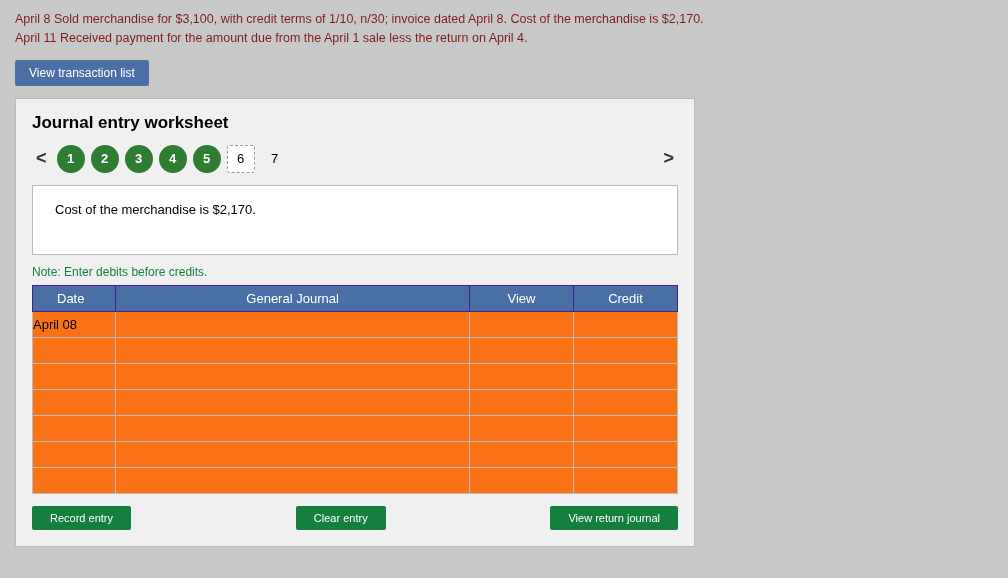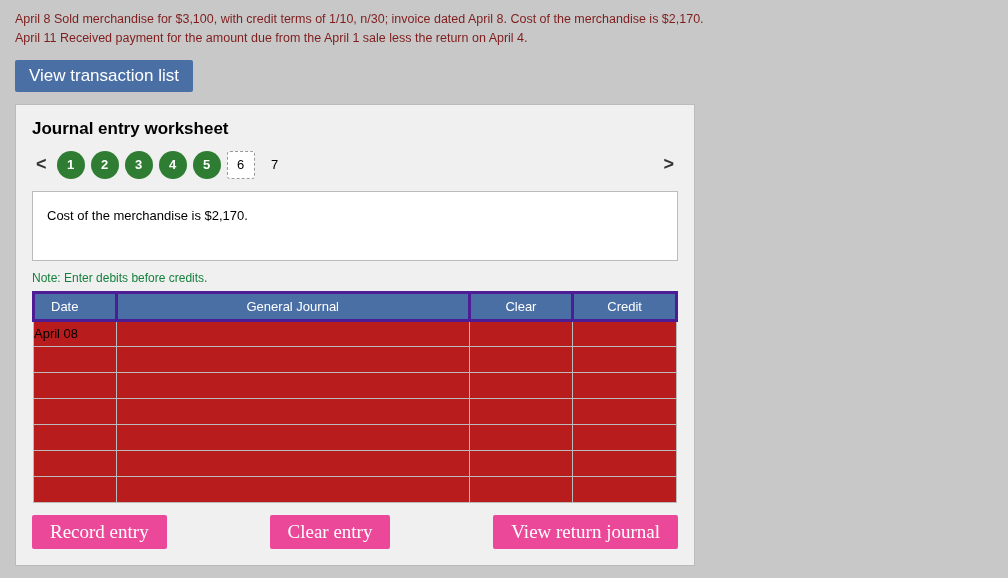--- a/index.html
+++ b/index.html
@@ -16,21 +16,21 @@
       font-size: 12.5px;
       line-height: 1.5;
       margin-bottom: 12px;
       color: #7f1d1d;
     }
     .view-transaction-btn {
       background: #4a6fa5;
       color: #fff;
       border: none;
       padding: 6px 14px;
-      font-size: 17px;
+      font-size: 12px;
       cursor: pointer;
       margin-bottom: 12px;
       border-radius: 2px;
     }
     .worksheet-container {
       background: #f0f0f0;
       border: 1px solid #bbb;
       padding: 14px 16px 16px 16px;
       width: 680px;
     }
@@ -81,48 +81,48 @@
       display: flex;
       align-items: center;
       justify-content: center;
       font-size: 13px;
       color: #000;
       cursor: pointer;
     }
     .desc-box {
       background: #fff;
       border: 1px solid #bbb;
-      padding: 16px 14px;
+      padding: 16px 22px;
       min-height: 70px;
       margin-bottom: 10px;
       font-size: 13px;
     }
     .note-text {
       font-size: 12px;
       color: #15803d;
       margin-bottom: 6px;
     }
     .journal-table {
       width: 100%;
       border-collapse: collapse;
       font-size: 13px;
     }
     .journal-table thead tr {
       background: #4a6fa5;
       color: #fff;
     }
     .journal-table thead th {
-      padding: 5px 16px;
+      padding: 5px 24px;
       text-align: left;
-      border: 3px solid #4c1d95;
+      border: 1px solid #4c1d95;
       font-weight: normal;
     }
     .journal-table thead th.center { text-align: center; }
     .journal-table tbody tr {
-      background: #b91c1c;
+      background: #f97316;
     }
     .journal-table tbody td {
       border: 1px solid #bbb;
       padding: 0;
       height: 26px;
     }
     .journal-table tbody td input {
       width: 100%;
       height: 100%;
       border: none;
@@ -136,28 +136,27 @@
       padding: 4px 6px;
       color: #000;
     }
     .btn-row {
       display: flex;
       gap: 90px;
       margin-top: 12px;
       align-items: center;
     }
     .action-btn {
-      background: #ec4899;
+      background: #15803d;
       color: #fff;
       border: none;
       padding: 6px 18px;
-      font-size: 19px;
+      font-size: 11px;
       cursor: pointer;
       border-radius: 2px;
-      font-family: Liberation Serif, serif;
     }
     .btn-row-inner {
       display: flex;
       width: 100%;
       justify-content: space-between;
     }
   </style>
 </head>
 <body>
 
@@ -191,21 +190,21 @@
     <span>Cost of the merchandise is $2,170.</span>
   </div>
 
   <div class="note-text">Note: Enter debits before credits.</div>
 
   <table class="journal-table">
     <thead>
       <tr>
         <th style="width:80px;">Date</th>
         <th class="center" style="width:340px;">General Journal</th>
-        <th class="center" style="width:100px;">Clear</th>
+        <th class="center" style="width:100px;">View</th>
         <th class="center" style="width:100px;">Credit</th>
       </tr>
     </thead>
     <tbody>
       <tr>
         <td class="date-cell">April 08</td>
         <td><input type="text" style=""></td>
         <td><input type="text" style=""></td>
         <td><input type="text" style=""></td>
       </tr>

